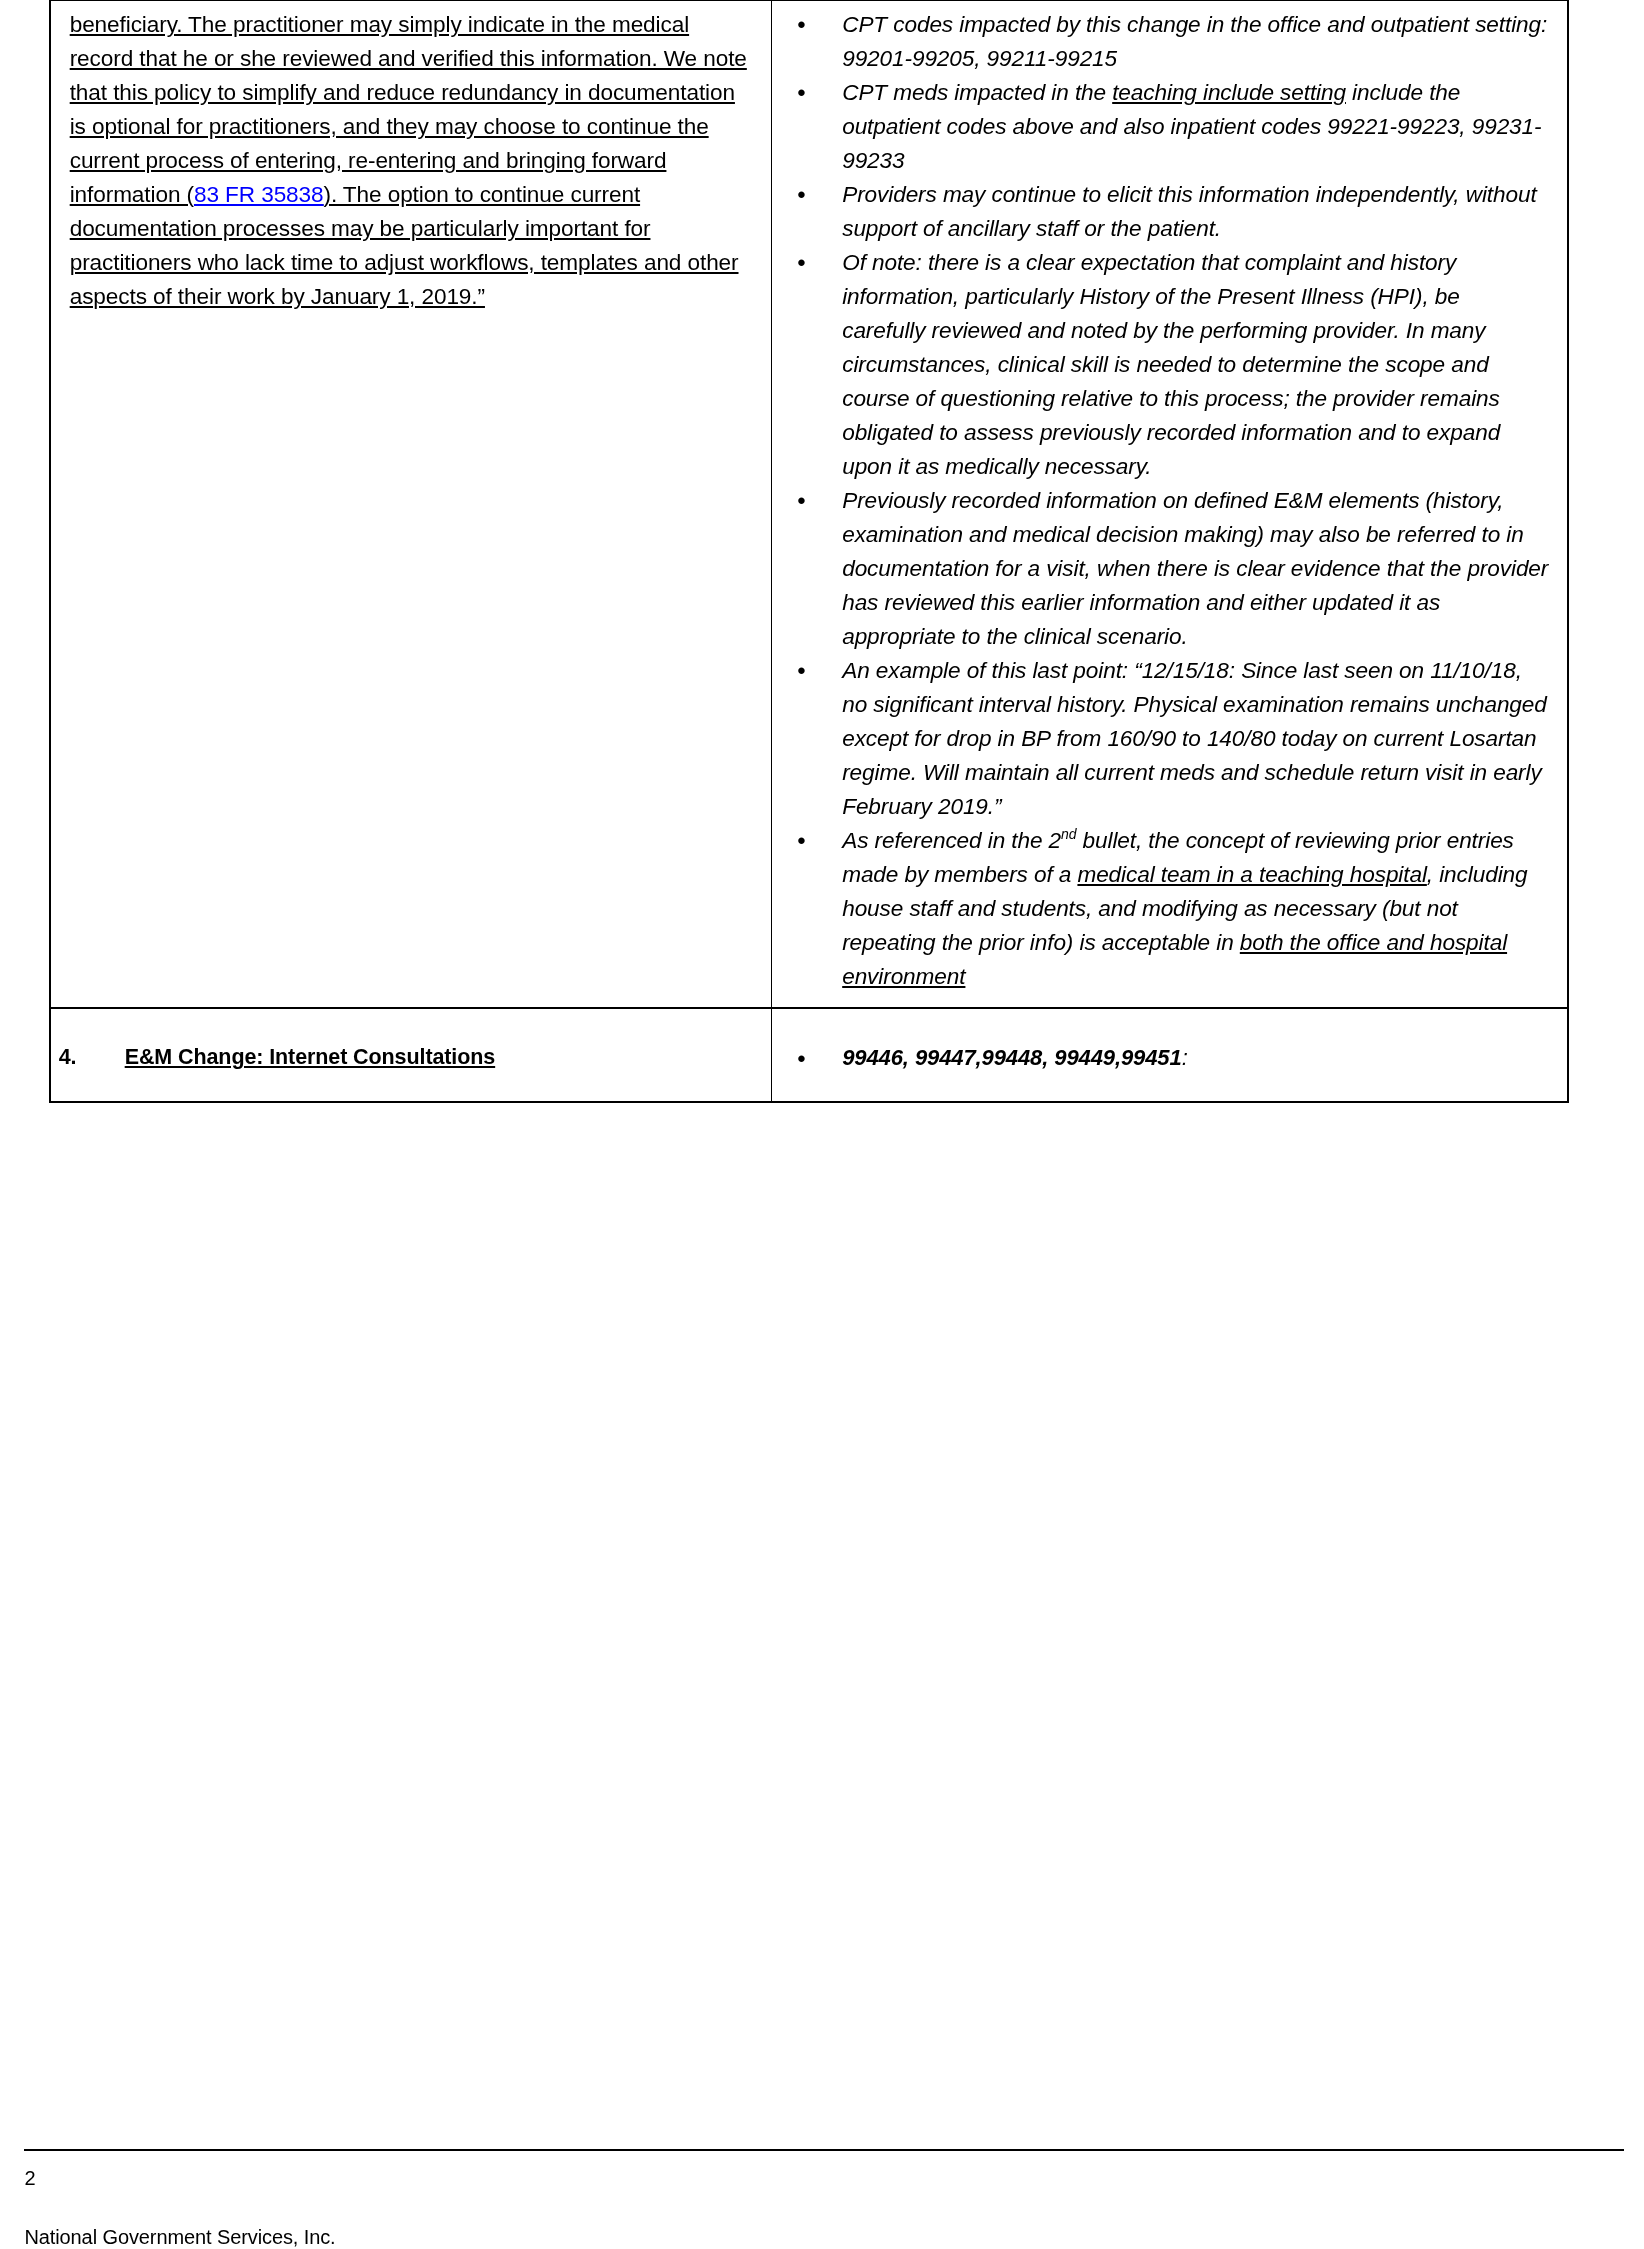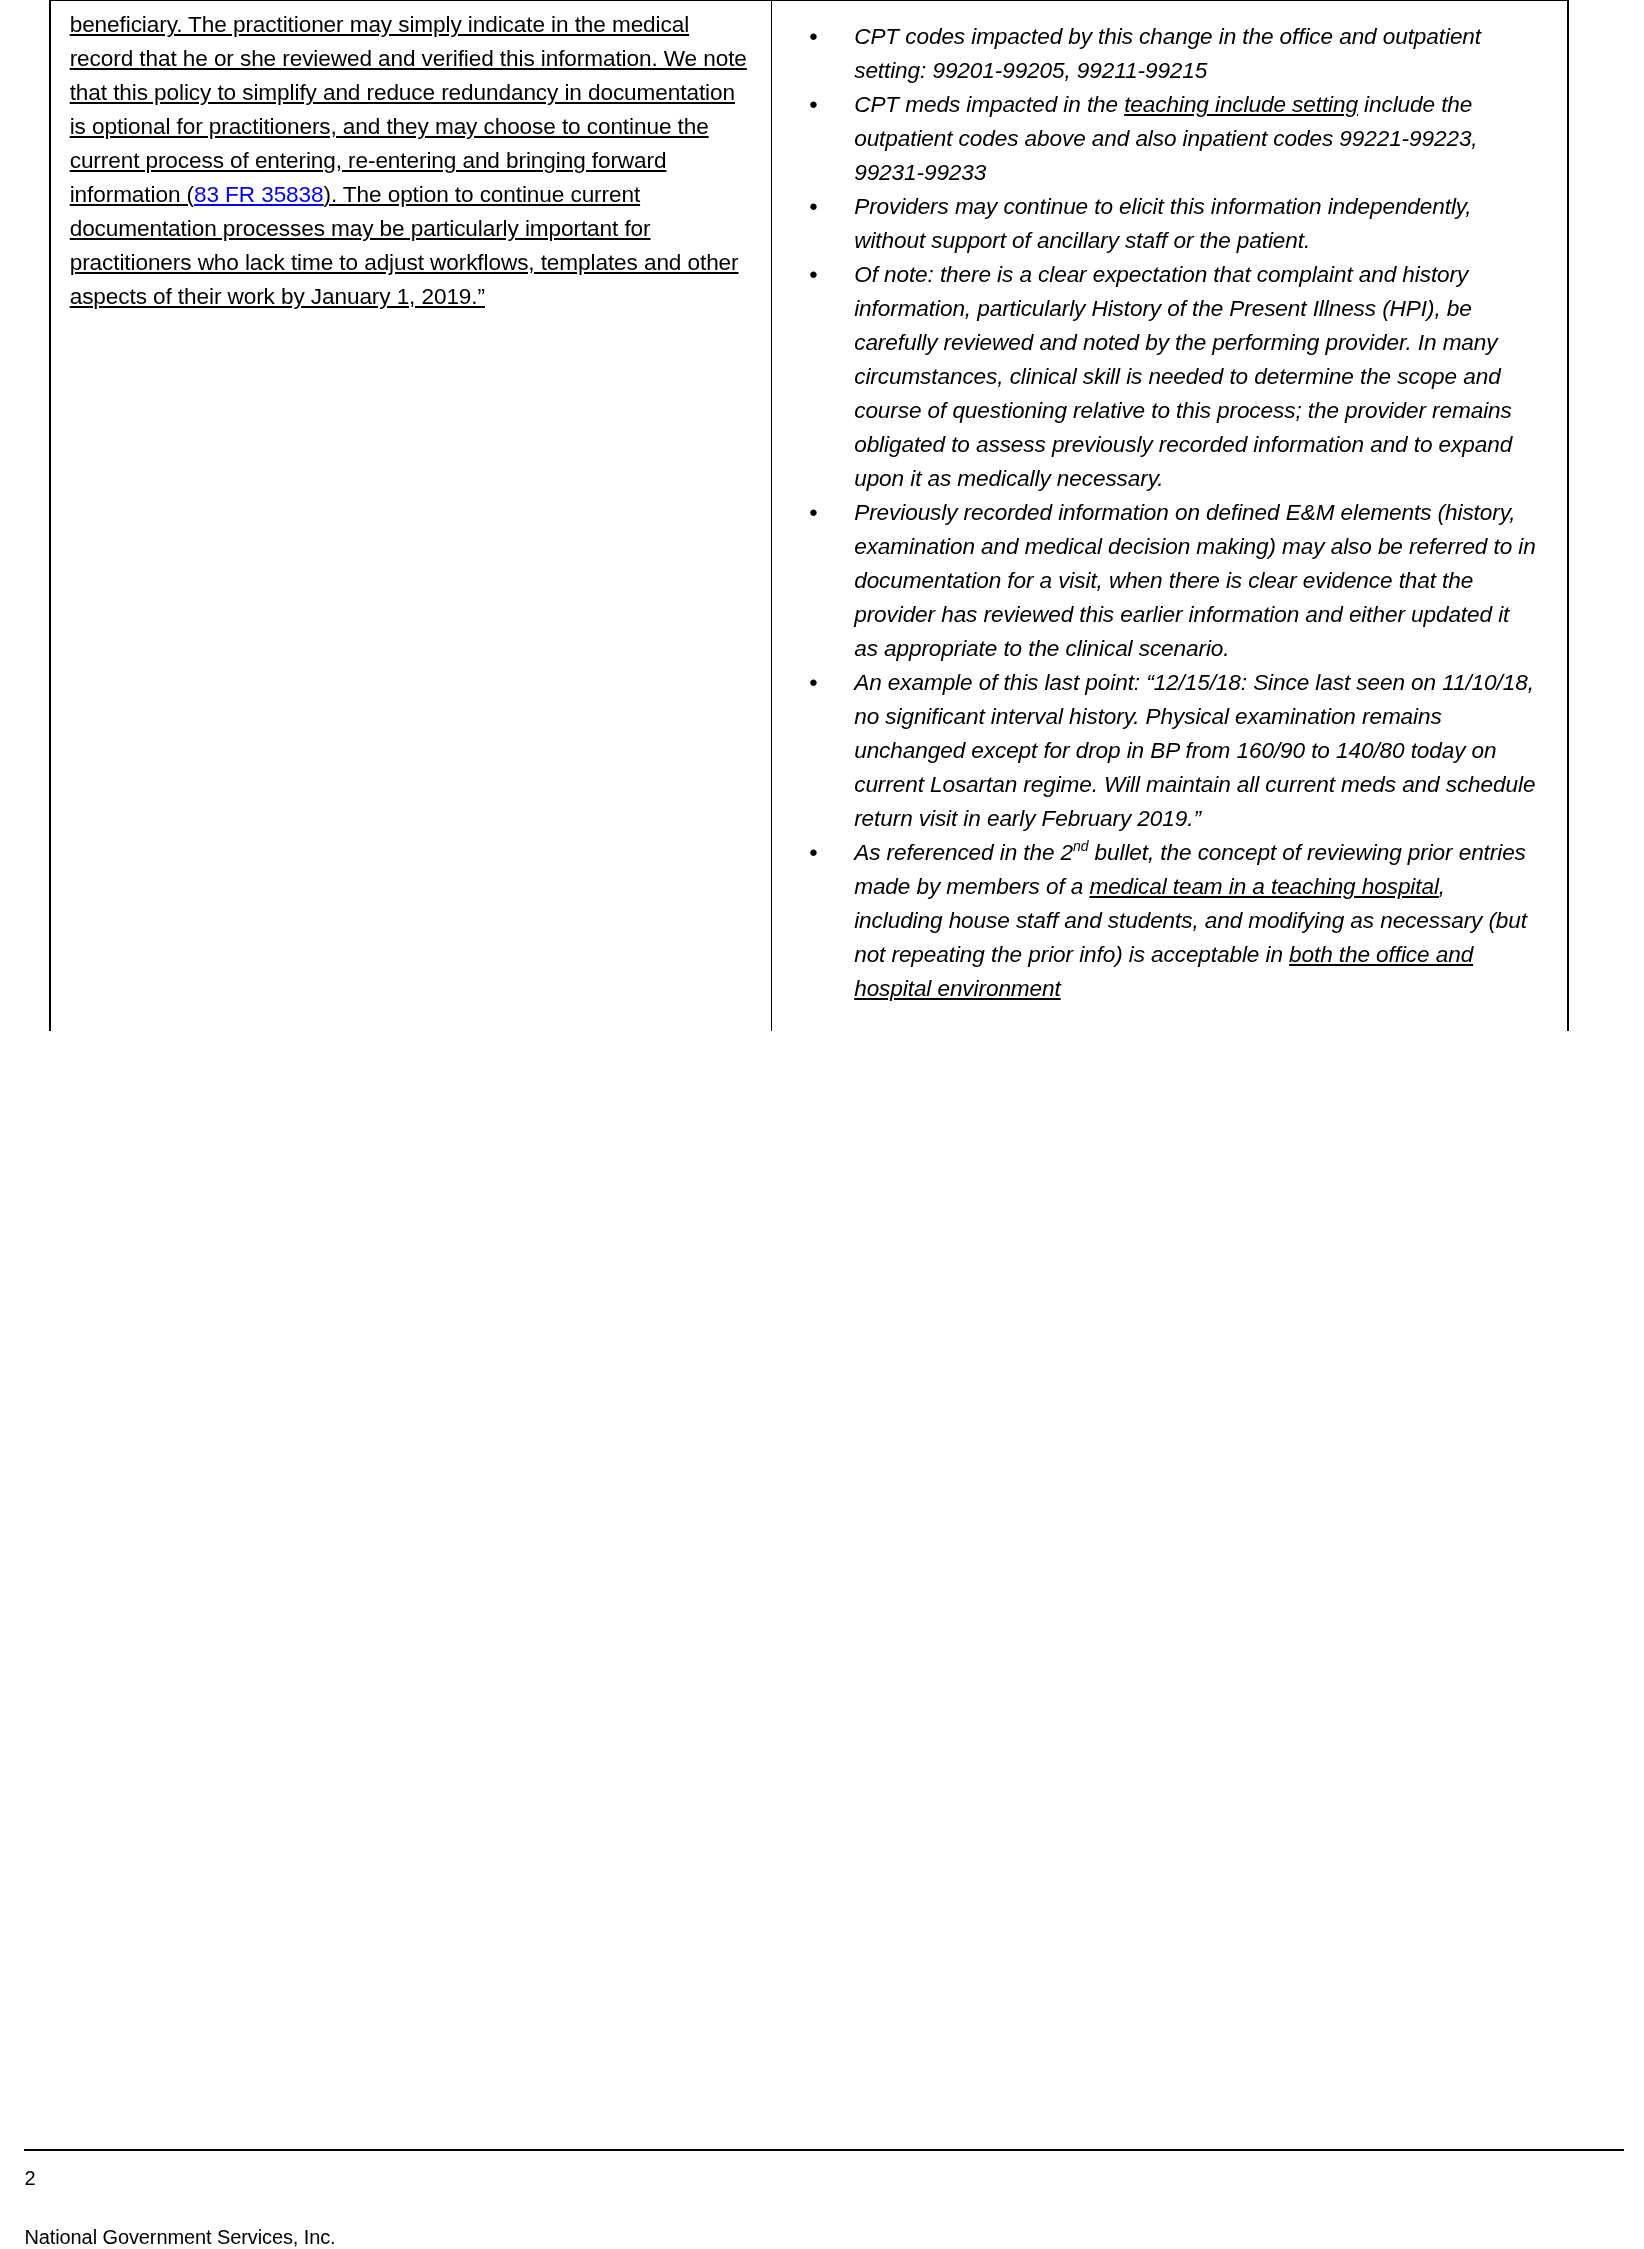--- a/index.html
+++ b/index.html
@@ -78,21 +78,21 @@
     color: #000;
     margin: 0;
     text-align: left;
   }
   .link {
     color: #0000ff;
   }
 
   
   ul.bullets {
-    margin: 12px;
+    margin: 0;
     padding: 0;
     list-style: none;
   }
   ul.bullets > li {
     position: relative;
     padding-left: 65px;
     margin: 0 0 0 0;
     font-style: italic;
     font-size: 22.6px;
     line-height: 34px;
@@ -195,20 +195,34 @@
                 <li><span>Providers may continue to elicit this information independently, without support of ancillary staff or the patient.</span></li>
                 <li><span>Of note: there is a clear expectation that complaint and history information, particularly History of the Present Illness (HPI), be carefully reviewed and noted by the performing provider. In many circumstances, clinical skill is needed to determine the scope and course of questioning relative to this process; the provider remains obligated to assess previously recorded information and to expand upon it as medically necessary.</span></li>
                 <li><span>Previously recorded information on defined E&amp;M elements (history, examination and medical decision making) may also be referred to in documentation for a visit, when there is clear evidence that the provider has reviewed this earlier information and either updated it as appropriate to the clinical scenario.</span></li>
                 <li><span>An example of this last point: “12/15/18: Since last seen on 11/10/18, no significant interval history. Physical examination remains unchanged except for drop in BP from 160/90 to 140/80 today on current Losartan regime. Will maintain all current meds and schedule return visit in early February 2019.”</span></li>
                 <li><span>As referenced in the 2</span><sup class="ord">nd</sup><span> bullet, the concept of reviewing prior entries made by members of a </span><span class="u">medical team in a teaching hospital</span><span>, including house staff and students, and  modifying as necessary (but not repeating the prior info) is acceptable in </span><span class="u">both the office and hospital environment</span></li>
               </ul>
           </div>
         </td>
       </tr>
 
+      <tr class="row-last">
+        <td class="col-left">
+          <div class="cell-inner">
+            <p class="heading-numbered"><span class="heading-num">4.</span><span>E&amp;M Change: Internet Consultations</span></p>
+          </div>
+        </td>
+        <td class="col-right">
+          <div class="cell-inner-right">
+            <ul class="bullets bold-list">
+                <li><span>99446, 99447,99448, 99449,99451</span><span style="font-weight: normal;">:</span></li>
+              </ul>
+          </div>
+        </td>
+      </tr>
     </tbody>
   </table>
 
   <div class="footer">
     <div class="footer-rule"></div>
     <div class="footer-line1">
       <span>2</span>
     </div>
     <div class="footer-line2">National Government Services, Inc.</div>
   </div>

